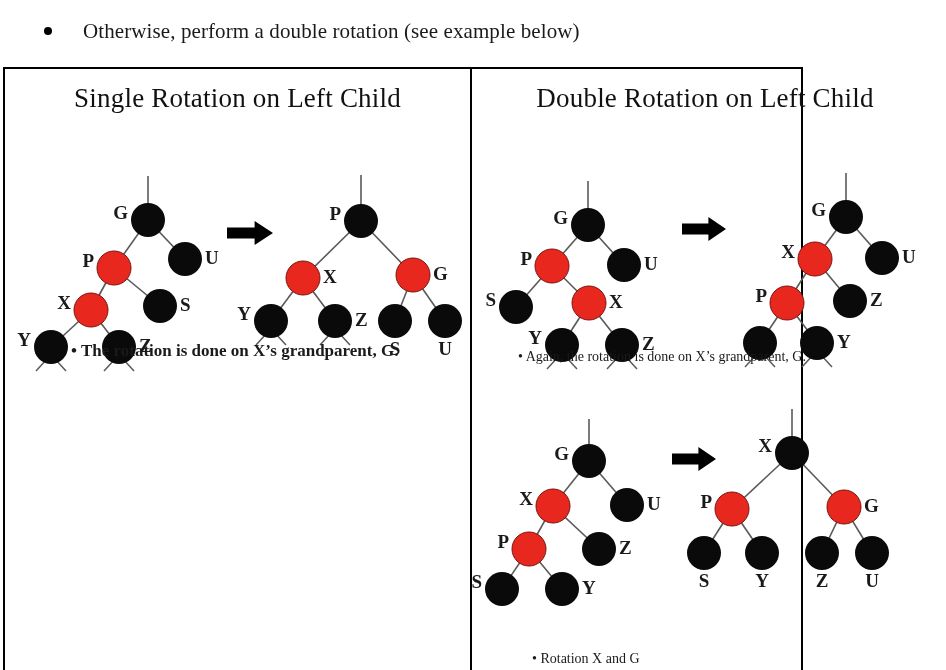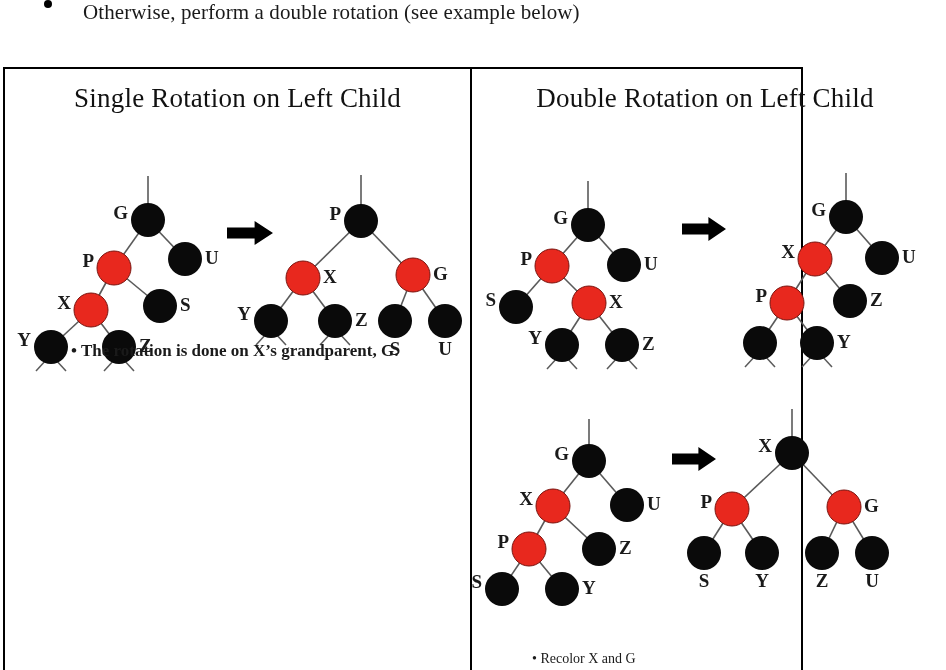--- a/index.html
+++ b/index.html
@@ -15,21 +15,21 @@
     overflow: hidden;
   }
 
   
   #top-bullet {
     position: absolute;
     left: 0; top: 0;
     width: 836px;
     height: 62px;
     display: flex;
-    align-items: flex-start;
+    align-items: center;
   }
   #top-bullet .bullet-dot {
     width: 8px; height: 8px;
     border-radius: 50%;
     background: #000;
     margin-left: 44px;
     margin-right: 31px;
     flex: 0 0 auto;
   }
   #top-bullet .bullet-text {
@@ -248,20 +248,23 @@
         <text x="430" y="138" text-anchor="start" font-family="&quot;Liberation Serif&quot;, serif" font-size="19" font-weight="bold" fill="#1a1a1a">U</text>
         <circle cx="315" cy="178" r="17" fill="#E8281E" stroke="#7a1510" stroke-width="1"></circle>
         <text x="295" y="177" text-anchor="end" font-family="&quot;Liberation Serif&quot;, serif" font-size="19" font-weight="bold" fill="#1a1a1a">P</text>
         <circle cx="378" cy="176" r="17" fill="#0A0A0A" stroke="none" stroke-width="0"></circle>
         <text x="398" y="181" text-anchor="start" font-family="&quot;Liberation Serif&quot;, serif" font-size="19" font-weight="bold" fill="#1a1a1a">Z</text>
         <circle cx="288" cy="218" r="17" fill="#0A0A0A" stroke="none" stroke-width="0"></circle>
         <circle cx="345" cy="218" r="17" fill="#0A0A0A" stroke="none" stroke-width="0"></circle>
         <text x="365" y="223" text-anchor="start" font-family="&quot;Liberation Serif&quot;, serif" font-size="19" font-weight="bold" fill="#1a1a1a">Y</text>
       </svg>
 
+    <div class="caption-block" id="caption-right-top">
+      <span class="caption-line">• Again, the rotation is done on X’s grandparent, G.</span>
+    </div>
 
     <svg class="tree-svg" id="svg-right-s2b" style="left:0px; top:340px;" width="210" height="230" viewBox="0 0 210 230">
         <line x1="117" y1="52" x2="81" y2="97" stroke="#5a5a5a" stroke-width="1.6"></line>
         <line x1="117" y1="52" x2="155" y2="96" stroke="#5a5a5a" stroke-width="1.6"></line>
         <line x1="81" y1="97" x2="57" y2="140" stroke="#5a5a5a" stroke-width="1.6"></line>
         <line x1="81" y1="97" x2="127" y2="140" stroke="#5a5a5a" stroke-width="1.6"></line>
         <line x1="57" y1="140" x2="30" y2="180" stroke="#5a5a5a" stroke-width="1.6"></line>
         <line x1="57" y1="140" x2="90" y2="180" stroke="#5a5a5a" stroke-width="1.6"></line>
         <line x1="117" y1="52" x2="117" y2="10" stroke="#5a5a5a" stroke-width="1.6"></line>
         <circle cx="117" cy="52" r="17" fill="#0A0A0A" stroke="none" stroke-width="0"></circle>
@@ -302,17 +305,17 @@
         <text x="232" y="178" text-anchor="middle" font-family="&quot;Liberation Serif&quot;, serif" font-size="19" font-weight="bold" fill="#1a1a1a">S</text>
         <circle cx="290" cy="144" r="17" fill="#0A0A0A" stroke="none" stroke-width="0"></circle>
         <text x="290" y="178" text-anchor="middle" font-family="&quot;Liberation Serif&quot;, serif" font-size="19" font-weight="bold" fill="#1a1a1a">Y</text>
         <circle cx="350" cy="144" r="17" fill="#0A0A0A" stroke="none" stroke-width="0"></circle>
         <text x="350" y="178" text-anchor="middle" font-family="&quot;Liberation Serif&quot;, serif" font-size="19" font-weight="bold" fill="#1a1a1a">Z</text>
         <circle cx="400" cy="144" r="17" fill="#0A0A0A" stroke="none" stroke-width="0"></circle>
         <text x="400" y="178" text-anchor="middle" font-family="&quot;Liberation Serif&quot;, serif" font-size="19" font-weight="bold" fill="#1a1a1a">U</text>
       </svg>
 
     <div class="caption-block" id="caption-right-bottom">
-      <span class="caption-line">•   Recolor X and G</span>
+      <span class="caption-line">•   Rotation X and G</span>
     </div>
   </div>
 
 </div>
 
 </body></html>

